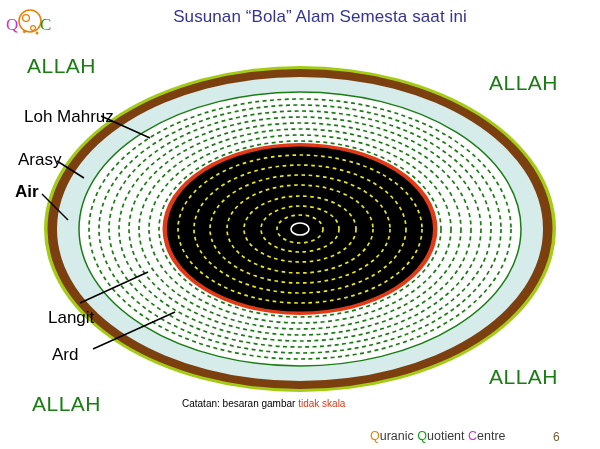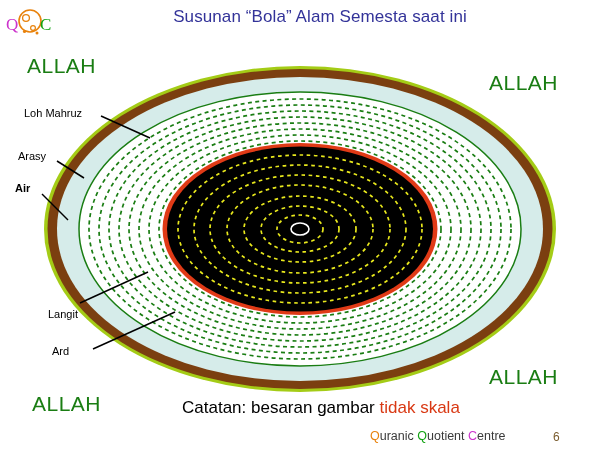--- a/index.html
+++ b/index.html
@@ -57,35 +57,35 @@
     white-space: nowrap;
   }
   #allah-tl { left: 27px;  top: 54px; }
   #allah-tr { left: 489px; top: 71px; }
   #allah-br { left: 489px; top: 365px; }
   #allah-bl { left: 32px;  top: 392px; }
 
   
   .lbl {
     position: absolute;
-    font-size: 11px;
+    font-size: 17px;
     color: #000000;
     white-space: nowrap;
   }
   #lbl-loh    { left: 24px;  top: 107px; }
   #lbl-arasy  { left: 18px;  top: 150px; }
   #lbl-air    { left: 15px;  top: 182px; font-weight: bold; }
   #lbl-langit { left: 23px;  top: 308px; margin-left: 25px; }
   #lbl-ard    { left: 52px;  top: 345px; }
 
   
   #caption {
     position: absolute;
     left: 182px; top: 398px;
-    font-size: 17px;
+    font-size: 10px;
     color: #000000;
     white-space: nowrap;
   }
   #caption .redtxt { color: #d93914; }
 
   
   #footer {
     position: absolute;
     left: 370px; top: 429px;
     font-size: 12.5px;

